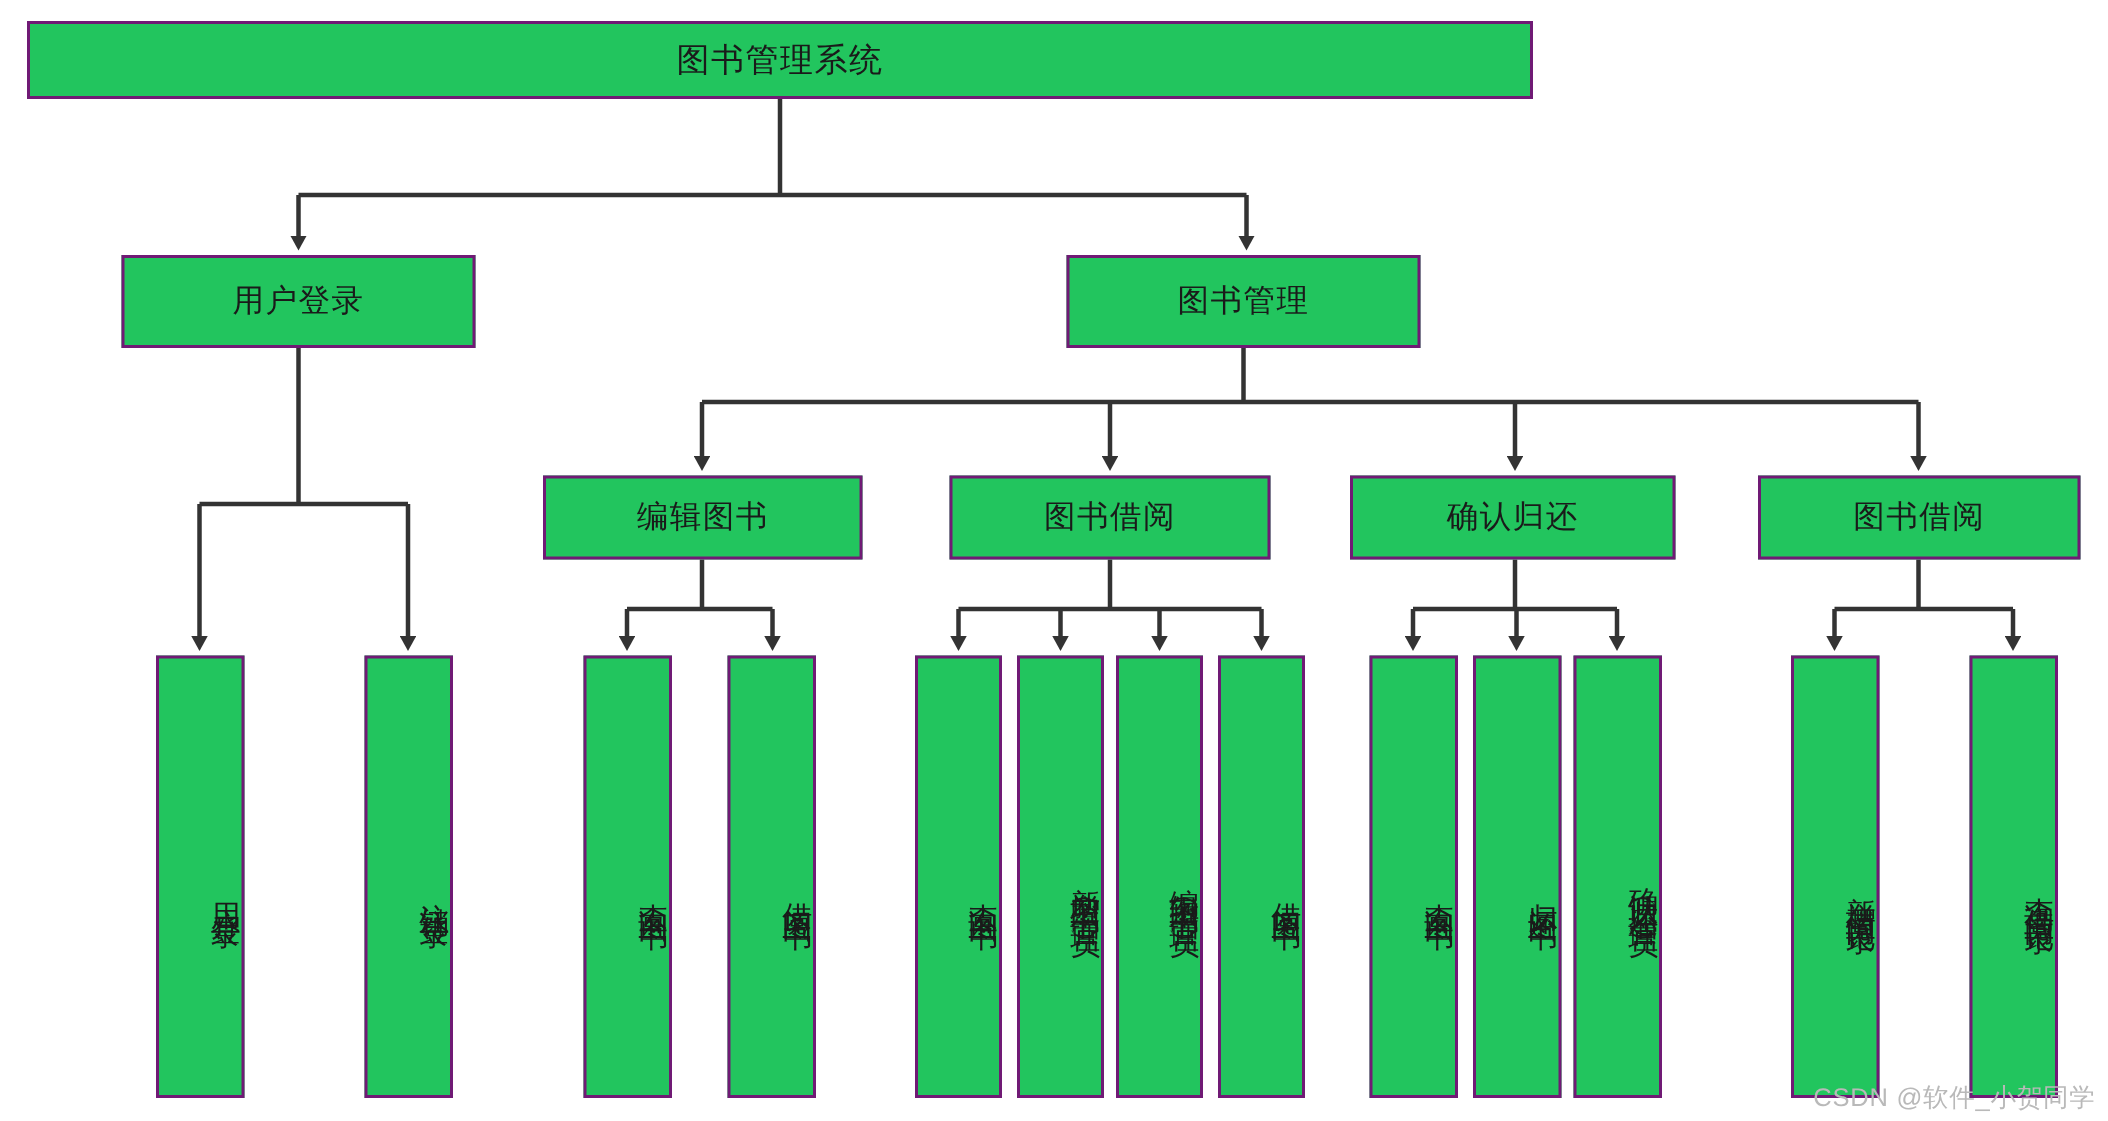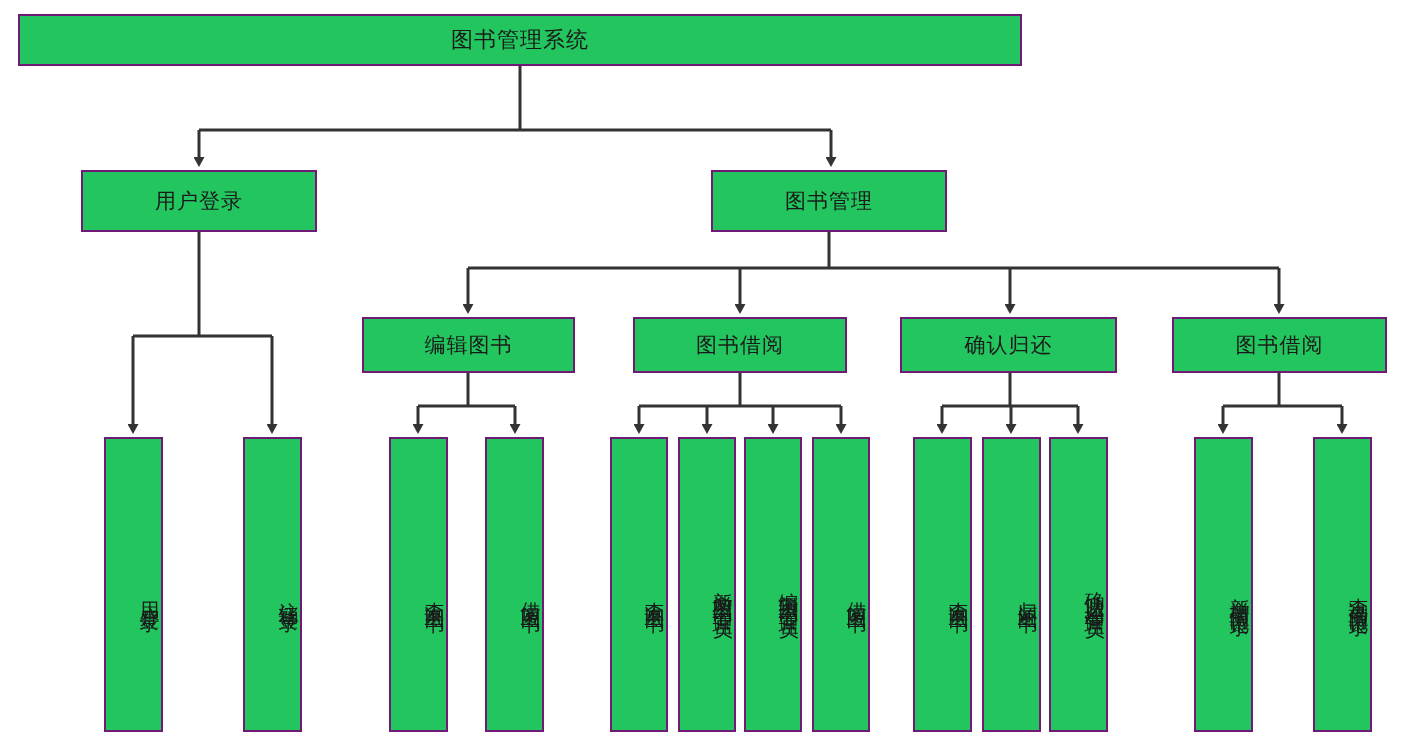--- a/index.html
+++ b/index.html
@@ -187,14 +187,15 @@
     <span class="lbl">确认归还（管理员）</span>
   </div>
 
   <div class="node vert" style="left:1194px; top:437px; width:59px; height:295px;">
     <span class="lbl">新增借阅记录</span>
   </div>
   <div class="node vert" style="left:1313px; top:437px; width:59px; height:295px;">
     <span class="lbl">查询借阅记录</span>
   </div>
 
+  <div id="watermark">CSDN @软件_小贺同学</div>
 
 </div>
 
 </body></html>

